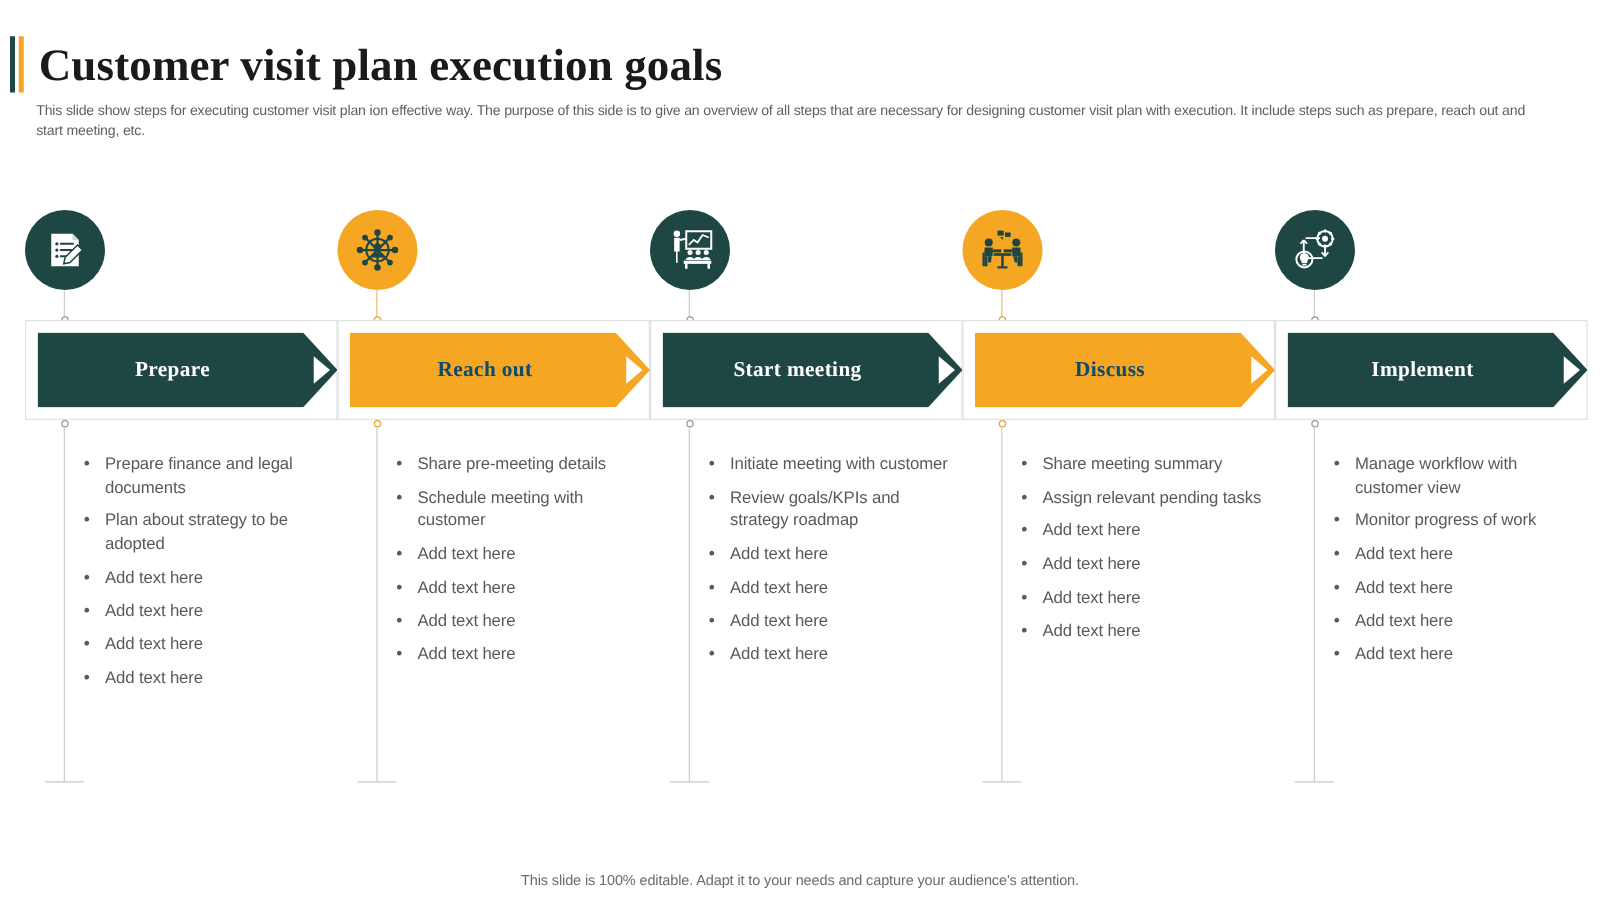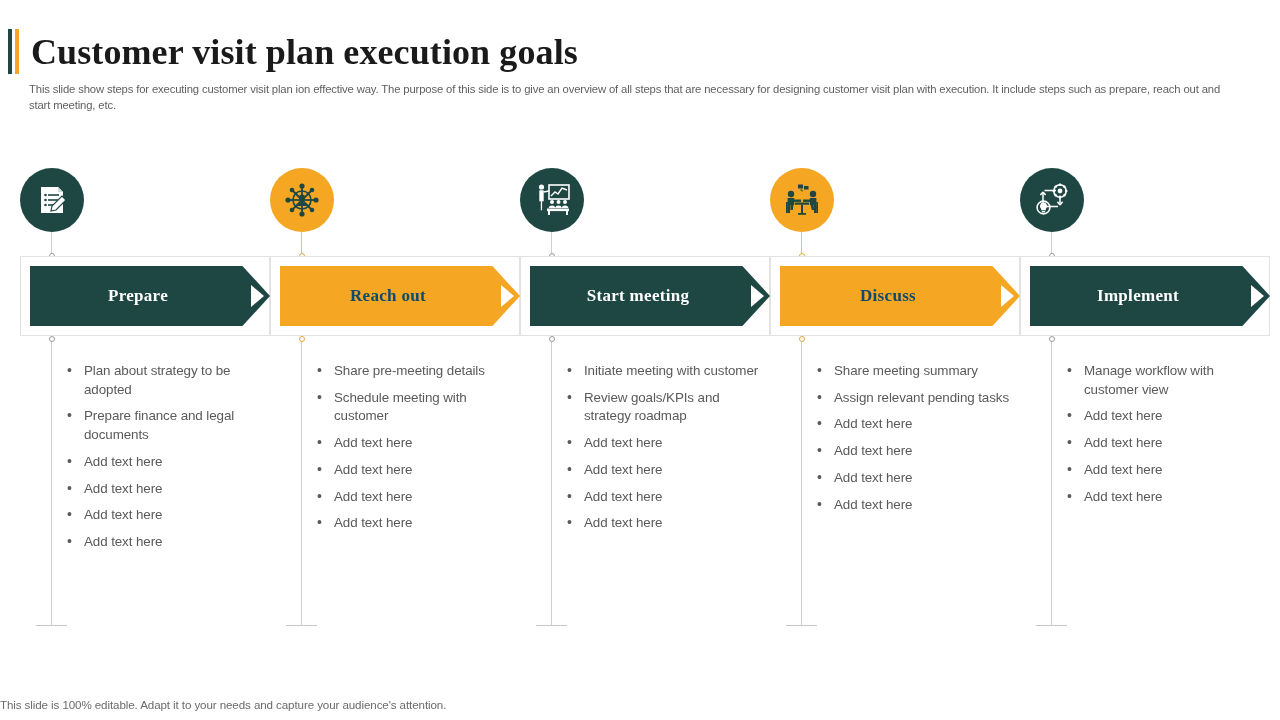--- a/index.html
+++ b/index.html
@@ -213,20 +213,21 @@
     font-size: 14px;
     color: #5a5a5a;
   }
 
   
   .footer {
     position: absolute;
     left: 0;
     top: 698px;
     width: 1280px;
+    text-align: center;
     font-size: 11.6px;
     color: #6b6b6b;
     letter-spacing: -0.1px;
   }
 </style>
 </head>
 <body>
 
 <div class="slide">
 
@@ -260,22 +261,22 @@
       <div class="nub nub-top"></div>
       <div class="banner-box"></div>
       <div class="banner dark">
         <span class="banner-label">Prepare</span>
         <span class="banner-notch"></span>
       </div>
       <div class="nub nub-bottom"></div>
       <div class="spine"></div>
       <div class="spine-foot"></div>
       <ul class="bullets">
+        <li>Prepare finance and legal documents</li>
         <li>Plan about strategy to be adopted</li>
-        <li>Prepare finance and legal documents</li>
         <li>Add text here</li>
         <li>Add text here</li>
         <li>Add text here</li>
         <li>Add text here</li>
       </ul>
     </div>
 
     <div class="step step-1">
       <div class="icon-circle c-amber">
         <svg width="38" height="38" viewBox="0 0 38 38">
@@ -447,20 +448,21 @@
       <div class="banner-box"></div>
       <div class="banner dark">
         <span class="banner-label">Implement</span>
         <span class="banner-notch"></span>
       </div>
       <div class="nub nub-bottom"></div>
       <div class="spine"></div>
       <div class="spine-foot"></div>
       <ul class="bullets">
         <li>Manage workflow with customer view</li>
+        <li>Monitor progress of work</li>
         <li>Add text here</li>
         <li>Add text here</li>
         <li>Add text here</li>
         <li>Add text here</li>
       </ul>
     </div>
 
   </div>
 
   <div class="footer">This slide is 100% editable. Adapt it to your needs and capture your audience's attention.</div>

